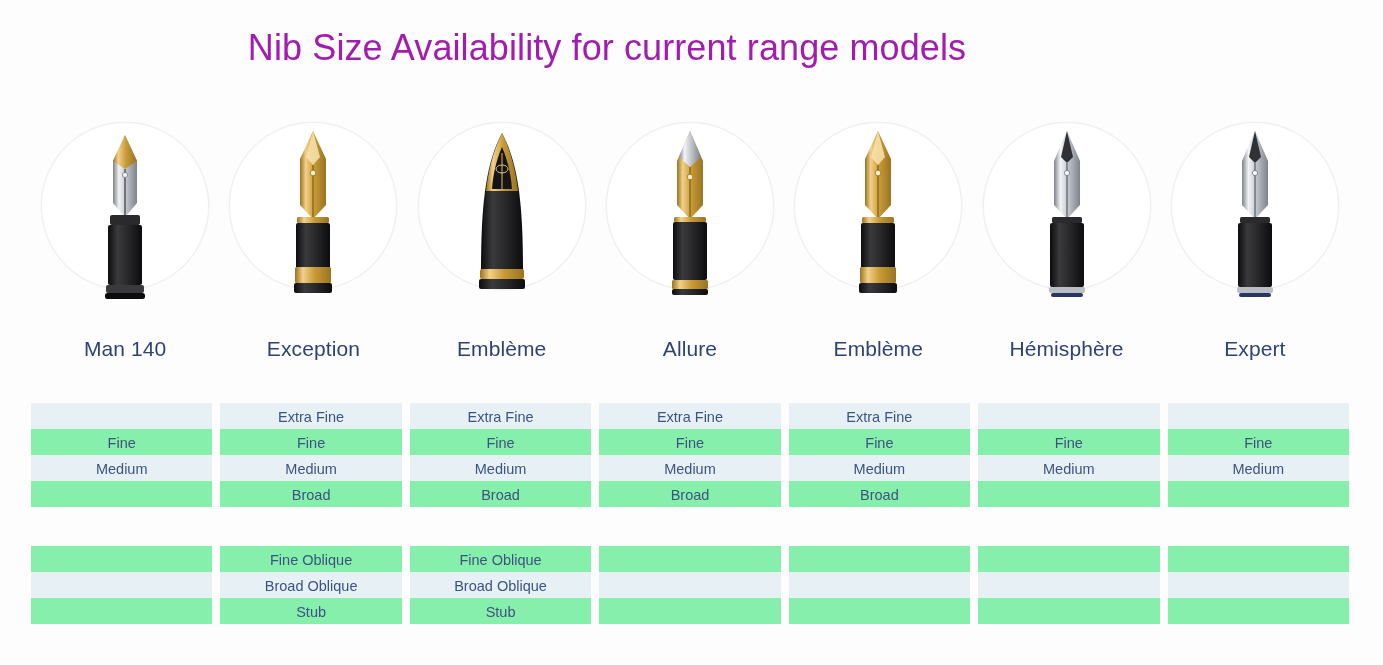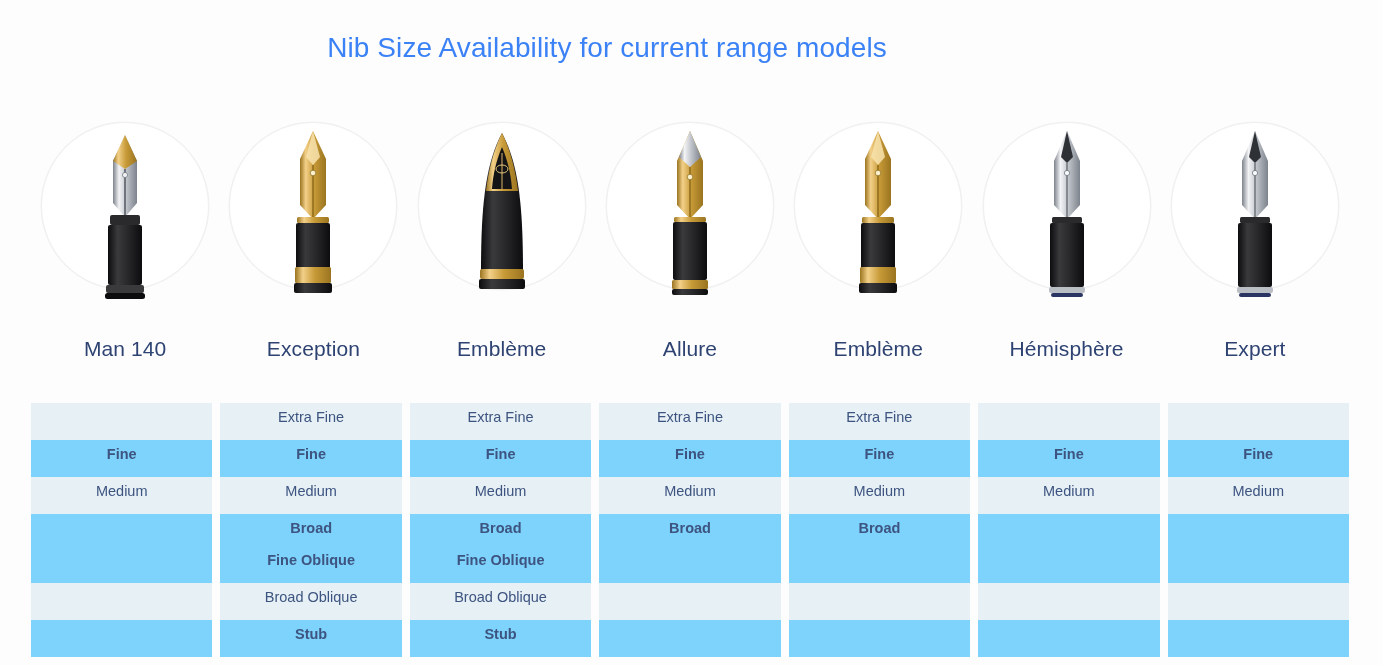--- a/index.html
+++ b/index.html
@@ -24,24 +24,24 @@
     background: #fdfdfd;
   }
 
   
   .title {
     position: absolute;
     top: 26px;
     left: 0;
     width: 1214px;
     text-align: center;
-    font-size: 28px;
+    font-size: 36px;
     font-weight: 400;
     letter-spacing: 0.1px;
-    color: #3b82f6;
+    color: #a21caf;
     line-height: 44px;
     white-space: nowrap;
   }
 
   
   .pens {
     position: absolute;
     top: 112px;
     left: 31px;
     width: 1318px;
@@ -103,30 +103,30 @@
   }
   .grid-a { top: 403px; }
   .grid-b { top: 546px; }
 
   .col {
     flex: 1 1 0;
     display: flex;
     flex-direction: column;
   }
   .cell {
-    height: 37px;
+    height: 26px;
     line-height: 28.6px;
     text-align: center;
     font-size: 14.5px;
     color: #3d5480;
     white-space: nowrap;
     overflow: hidden;
   }
   .cell.shade-light  { background: #e7f0f5; }
-  .cell.shade-dark   { background: #7dd3fc; font-weight: bold; }
+  .cell.shade-dark   { background: #86efac; }
 </style>
 </head>
 <body>
 
 <div class="page">
 
   <div class="title">Nib Size Availability for current range models</div>
 
   <div class="pens">
       <div class="pen-cell">

